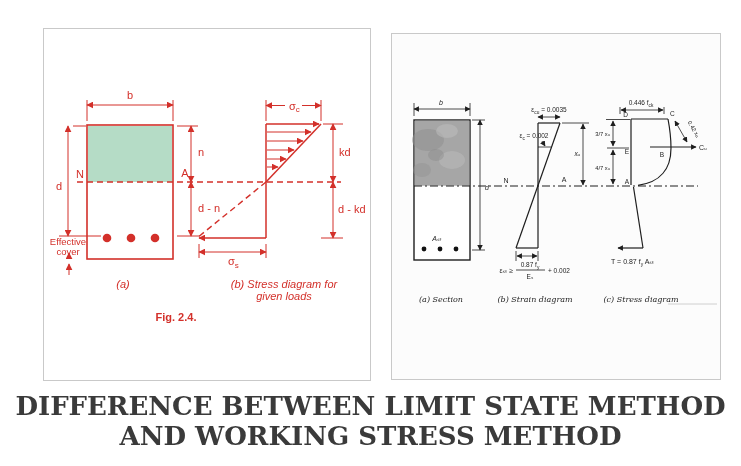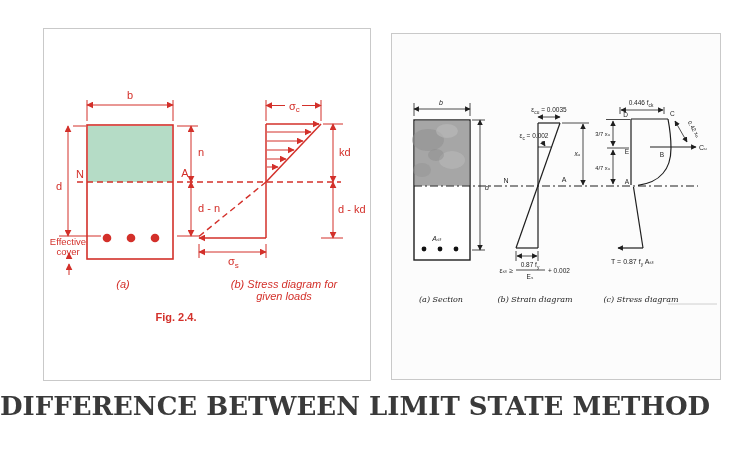--- a/index.html
+++ b/index.html
@@ -18,21 +18,21 @@
   .rln{stroke:#d3302a;stroke-width:1.5;fill:none;}
   .rthin{stroke:#d3302a;stroke-width:1;fill:none;}
   .rdash{stroke:#d3302a;stroke-width:1.4;fill:none;stroke-dasharray:6 4;}
   
   .lsm text{fill:#1e1e1e;font-family:"Liberation Sans","DejaVu Sans",sans-serif;font-size:7px;}
   .lsm .it{font-style:italic;}
   .lsm .cap{font-size:8px;font-style:italic;font-family:"DejaVu Serif",serif;}
   .kln{stroke:#1e1e1e;stroke-width:1.2;fill:none;}
   .kthin{stroke:#1e1e1e;stroke-width:0.8;fill:none;}
   .kdd{stroke:#1e1e1e;stroke-width:1;fill:none;stroke-dasharray:8 3 2 3;}
-  #page-title{position:absolute;left:0;top:391px;width:741px;text-align:left;
+  #page-title{position:absolute;left:0;top:391px;width:741px;text-align:center;
               font-family:"DejaVu Serif","Liberation Serif",serif;font-weight:bold;
               font-size:26px;line-height:30px;color:#3a3a3a;letter-spacing:0px;}
 </style>
 </head>
 <body>
 
 <div id="stage">
 
   <div class="panel" id="wsm-panel">
     <svg class="wsm" width="326" height="351" viewBox="43 28 326 351">
@@ -227,15 +227,16 @@
 
       <text x="441" y="302" text-anchor="middle" class="cap">(a)  Section</text>
       <text x="535" y="302" text-anchor="middle" class="cap">(b) Strain diagram</text>
       <text x="641" y="302" text-anchor="middle" class="cap">(c) Stress diagram</text>
       <line x1="668" y1="304" x2="717" y2="304" stroke="#c4c4c4" stroke-width="0.8"></line>
     </svg>
   </div>
 
   <div id="page-title">
     <div>DIFFERENCE BETWEEN LIMIT STATE METHOD</div>
+    <div>AND WORKING STRESS METHOD</div>
   </div>
 
 </div>
 
 </body></html>

